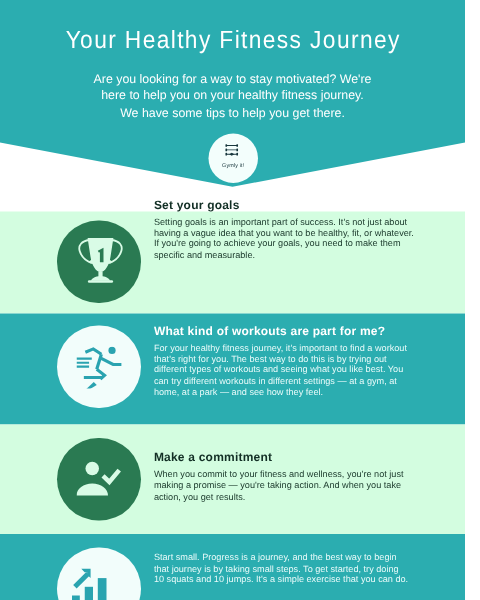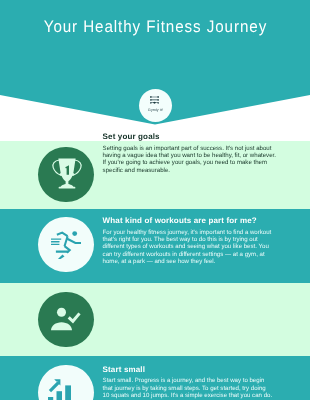--- a/index.html
+++ b/index.html
@@ -38,20 +38,25 @@
      white-space:nowrap;}
   .p{font-size:6.1px;line-height:7.33px;margin:3.6px 0 0 0;}
 </style>
 </head>
 <body>
 
 <div class="page">
 
   <div class="hero"></div>
   <div class="hero-title">Your Healthy Fitness Journey</div>
+  <div class="hero-sub" id="hero-sub">
+      <div>Are you looking for a way to stay motivated? We're</div>
+      <div>here to help you on your healthy fitness journey.</div>
+      <div>We have some tips to help you get there.</div>
+    </div>
 
   <div class="logo">
     <span class="logo-ico">
       <svg width="9" height="8" viewBox="0 0 90 80">
         <g fill="#17363c">
           <rect x="8" y="7" width="74" height="6" rx="3"></rect>
           <rect x="8" y="36" width="74" height="6" rx="3"></rect>
           <rect x="8" y="65" width="74" height="6" rx="3"></rect>
           <rect x="3" y="1" width="11" height="18" rx="3.5"></rect>
           <rect x="76" y="1" width="11" height="18" rx="3.5"></rect>
@@ -132,17 +137,20 @@
       </div>
     </div>
 <div class="txt" style="top: 132px; width: 174px;">
       <div class="h" style="color: rgb(18, 47, 37);">Set your goals</div>
       <div class="p" style="color: rgb(26, 56, 43);">Setting goals is an important part of success. It's not just about having a vague idea that you want to be healthy, fit, or whatever. If you're going to achieve your goals, you need to make them specific and measurable.</div>
     </div>
     <div class="txt" style="top: 216.2px; width: 174px;">
       <div class="h" style="color: rgb(255, 255, 255);">What kind of workouts are part for me?</div>
       <div class="p" style="color: rgb(233, 251, 250);">For your healthy fitness journey, it's important to find a workout that's right for you. The best way to do this is by trying out different types of workouts and seeing what you like best. You can try different workouts in different settings — at a gym, at home, at a park — and see how they feel.</div>
     </div>
+    <div class="txt" style="top: 300.3px; width: 174px;">
+      <div class="h" style="color: rgb(18, 47, 37);">Make a commitment</div>
+      <div class="p" style="color: rgb(26, 56, 43);">When you commit to your fitness and wellness, you're not just making a promise — you're taking action. And when you take action, you get results.</div>
+    </div>
     <div class="txt" style="top: 364.8px; width: 170px;">
-      <div class="h" style="color: rgb(255, 255, 255);">Start small</div>
       <div class="p" style="color: rgb(233, 251, 250);">Start small. Progress is a journey, and the best way to begin that journey is by taking small steps. To get started, try doing 10 squats and 10 jumps. It's a simple exercise that you can do.</div>
     </div>
   </div>
 
 </body></html>

